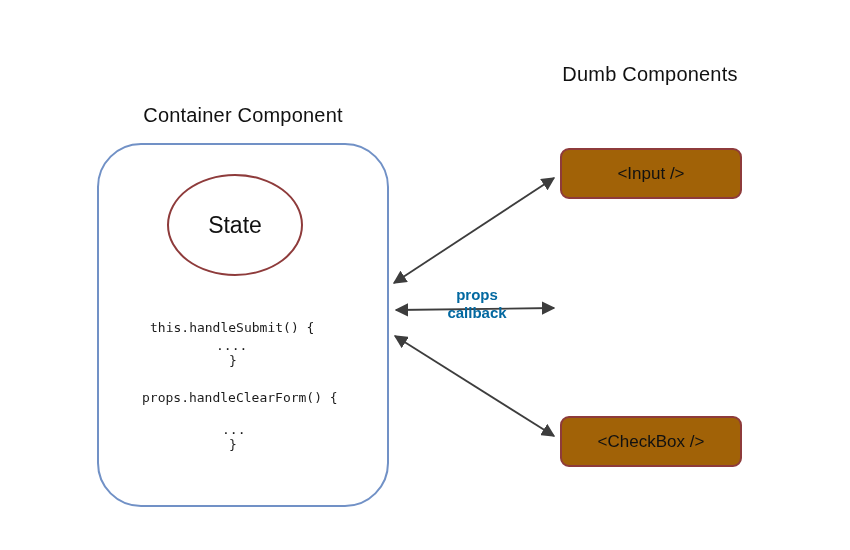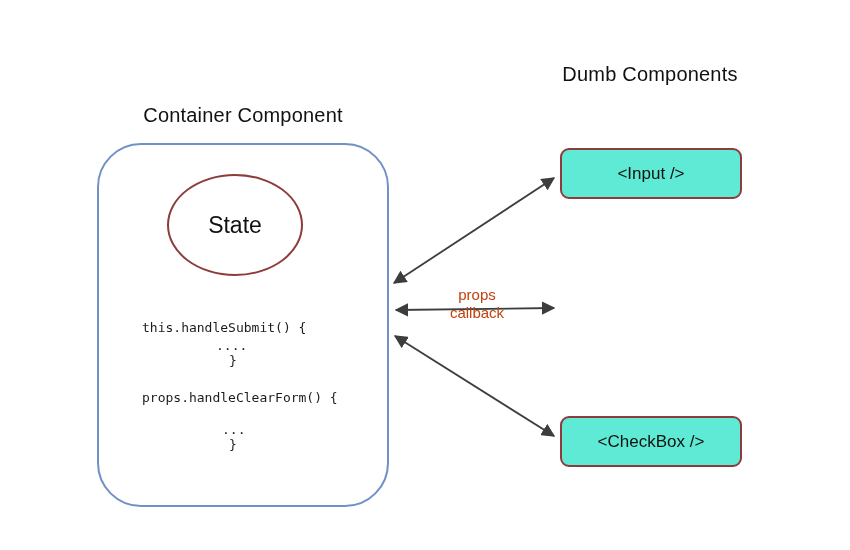--- a/index.html
+++ b/index.html
@@ -56,21 +56,21 @@
     color: #1c1c1c;
     white-space: pre;
   }
 
   .comp-box {
     position: absolute;
     left: 560px;
     width: 182px; height: 51px;
     border: 2px solid var(--node-border, #8e3b3b);
     border-radius: 9px;
-    background: #5eead4;
+    background: #a16207;
     display: flex;
     align-items: center;
     justify-content: center;
   }
   .comp-box span {
     font-size: 17px;
     color: #111111;
   }
   .comp-input    { top: 148px; }
   .comp-select   { top: 282px; }
@@ -86,41 +86,42 @@
     stroke: var(--arrow, #3d3d3d);
     stroke-width: 1.8;
   }
 
   .arrow-label {
     position: absolute;
     left: 427px;
     width: 100px;
     text-align: center;
     font-size: 15px;
-    color: #c2410c;
+    color: #0369a1;
+    font-weight: bold;
   }
   .arrow-label-props    { top: 286px; }
   .arrow-label-callback { top: 304px; }
 </style>
 </head>
 <body>
 
 <div class="canvas">
 
   <div class="title title-container">Container Component</div>
 
   <div class="title title-dumb">Dumb Components</div>
 
   <div class="container-box"></div>
 
   <div class="state-ellipse">
     <span>State</span>
   </div>
 
-  <div class="code-line" style="left:142px; top:320px;">this.handleSubmit() {</div>
+  <div class="code-line" style="left:150px; top:320px;">this.handleSubmit() {</div>
   <div class="code-line" style="left:216px; top:338px;">....</div>
   <div class="code-line" style="left:229px; top:353px;">}</div>
   <div class="code-line" style="left:142px; top:390px;">props.handleClearForm() {</div>
   <div class="code-line" style="left:222px; top:422px;">...</div>
   <div class="code-line" style="left:229px; top:437px;">}</div>
 
   <svg class="arrow-layer" viewBox="0 0 850 550" xmlns="http://www.w3.org/2000/svg">
     <defs>
       <marker id="arrowhead" viewBox="0 0 10 10" refX="9" refY="5" markerWidth="7.5" markerHeight="7.5" orient="auto-start-reverse">
         <path d="M0,0 L10,5 L0,10 z" fill="#3d3d3d"></path>

